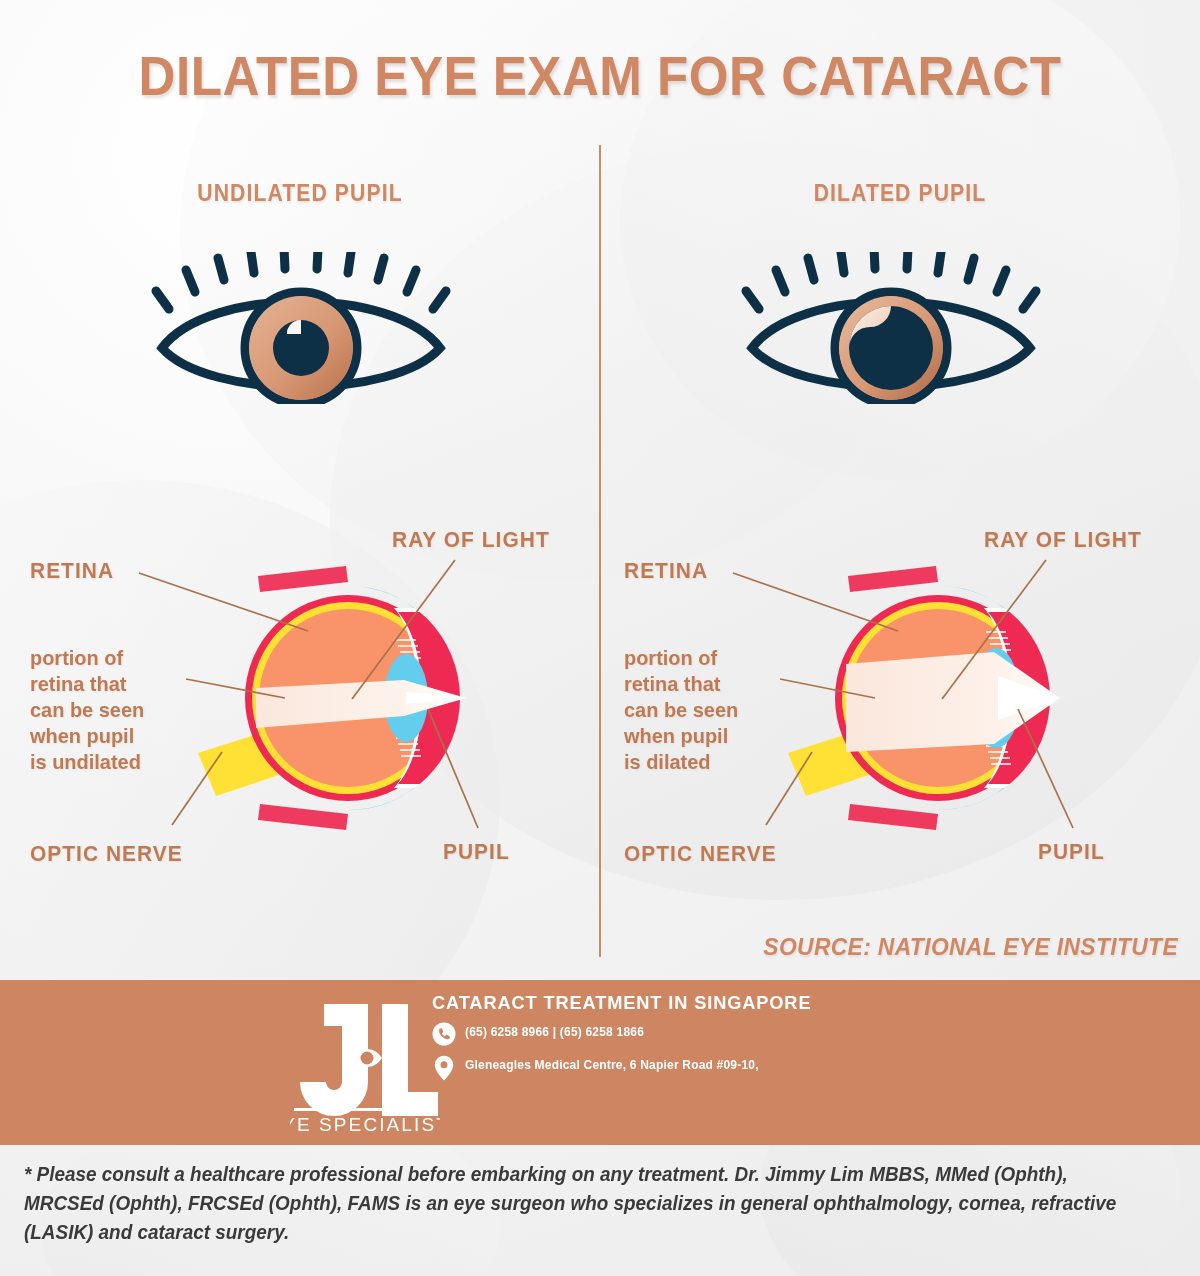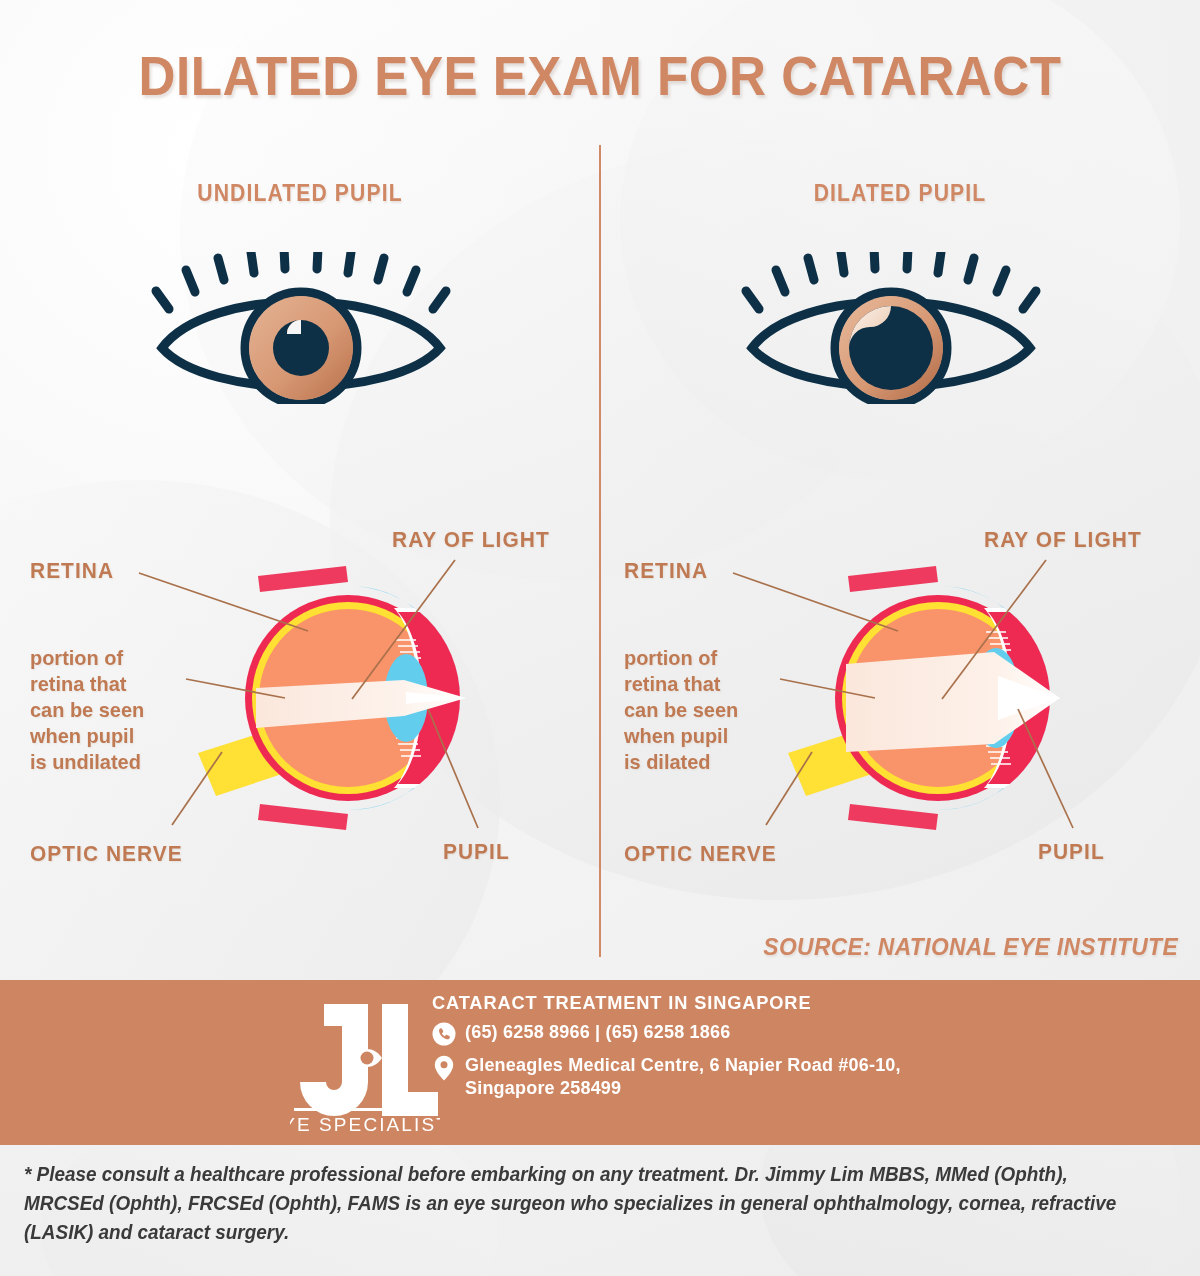--- a/index.html
+++ b/index.html
@@ -102,21 +102,21 @@
     background:#ce8662;
   }
   #logo{ position:absolute; left:290px; top:1000px; }
   #contact{ position:absolute; left:432px; top:992px; color:#ffffff; }
   #contact .headline{
     font-size:19px; font-weight:bold; letter-spacing:.9px; margin-bottom:7px;
     transform:scaleX(.96); transform-origin:left center;
   }
   .crow{ display:flex; align-items:flex-start; margin-bottom:8px; }
   .crow .ic{ width:24px; flex:0 0 24px; margin-right:9px; margin-top:1px; }
-  .crow .tx{ font-size:18px; font-weight:bold; line-height:23px; letter-spacing:.2px; }
+  .crow .tx{ font-size:12px; font-weight:bold; line-height:23px; letter-spacing:.2px; }
 
   
   #disclaimer{
     position:absolute; left:24px; top:1160px; width:1160px;
     font-size:19.5px; font-style:italic; font-weight:bold; line-height:29px;
     color:#3a3a3a; transform:scaleX(.97); transform-origin:left top;
   }
 </style>
 </head>
 <body>
@@ -366,21 +366,20 @@
     </div>
 
 
     <div class="crow">
       <svg class="ic" width="24" height="26" viewBox="0 0 24 26">
         <path d="M12 0.8 C 6.9 0.8 2.8 4.9 2.8 10 C 2.8 17 12 25.4 12 25.4
                  S 21.2 17 21.2 10 C 21.2 4.9 17.1 0.8 12 0.8 Z" fill="#ffffff"></path>
         <circle cx="12" cy="9.7" r="3.5" fill="#ce8662"></circle>
       </svg>
       <div class="tx">
-        <div>Gleneagles Medical Centre, 6 Napier Road #06-10,</div>
-        <div>Singapore 258499</div>
+        <div>Gleneagles Medical Centre, 6 Napier Road #09-10,</div>
       </div>
     </div>
   </div>
 
   <div id="disclaimer">* Please consult a healthcare professional before embarking on any treatment. Dr. Jimmy Lim MBBS, MMed (Ophth), MRCSEd (Ophth), FRCSEd (Ophth), FAMS is an eye surgeon who specializes in general ophthalmology, cornea, refractive (LASIK) and cataract surgery.</div>
 
 </div>
 
 </body></html>

